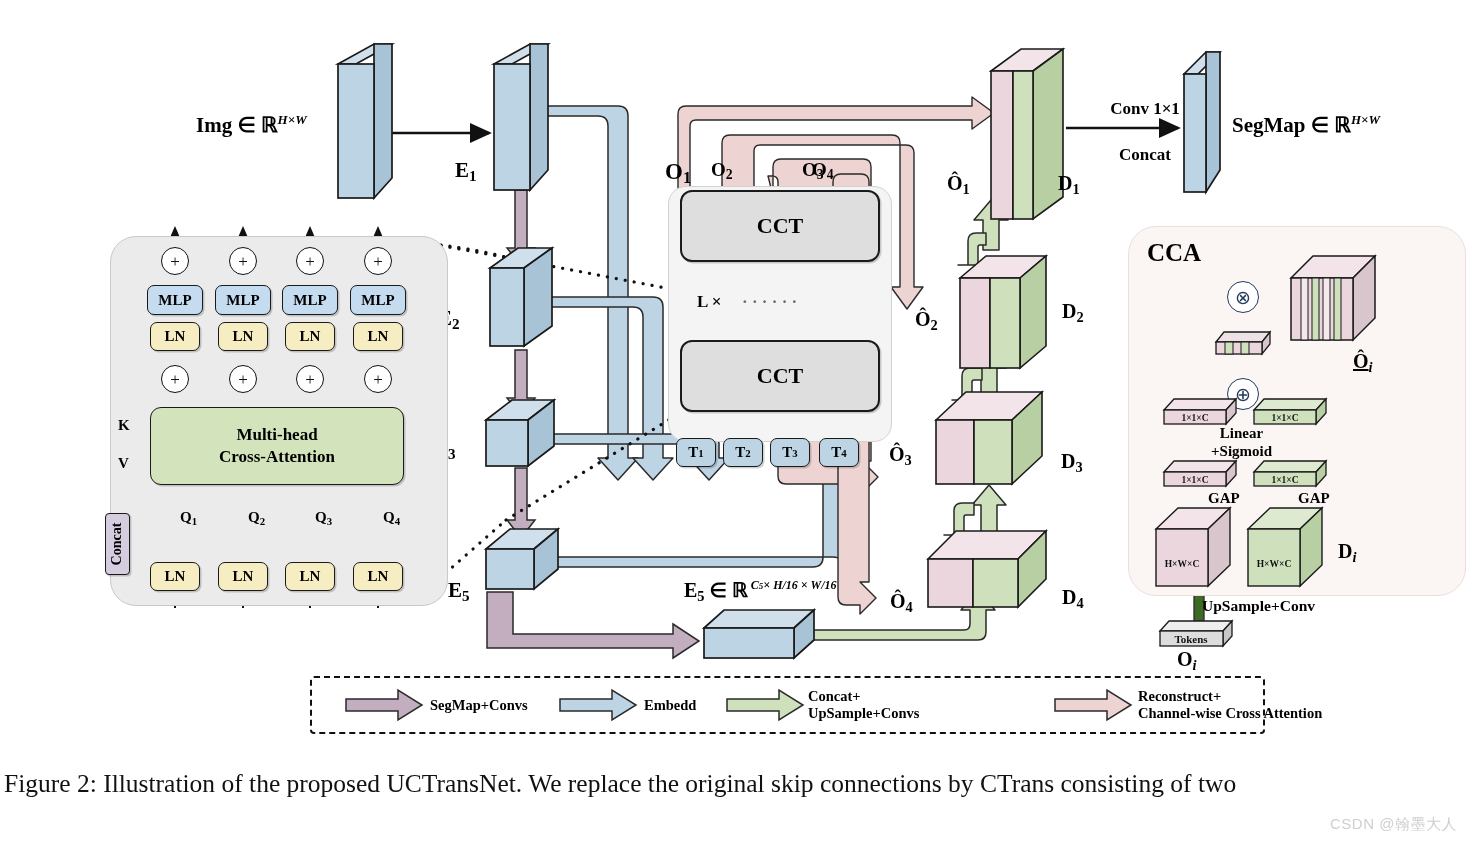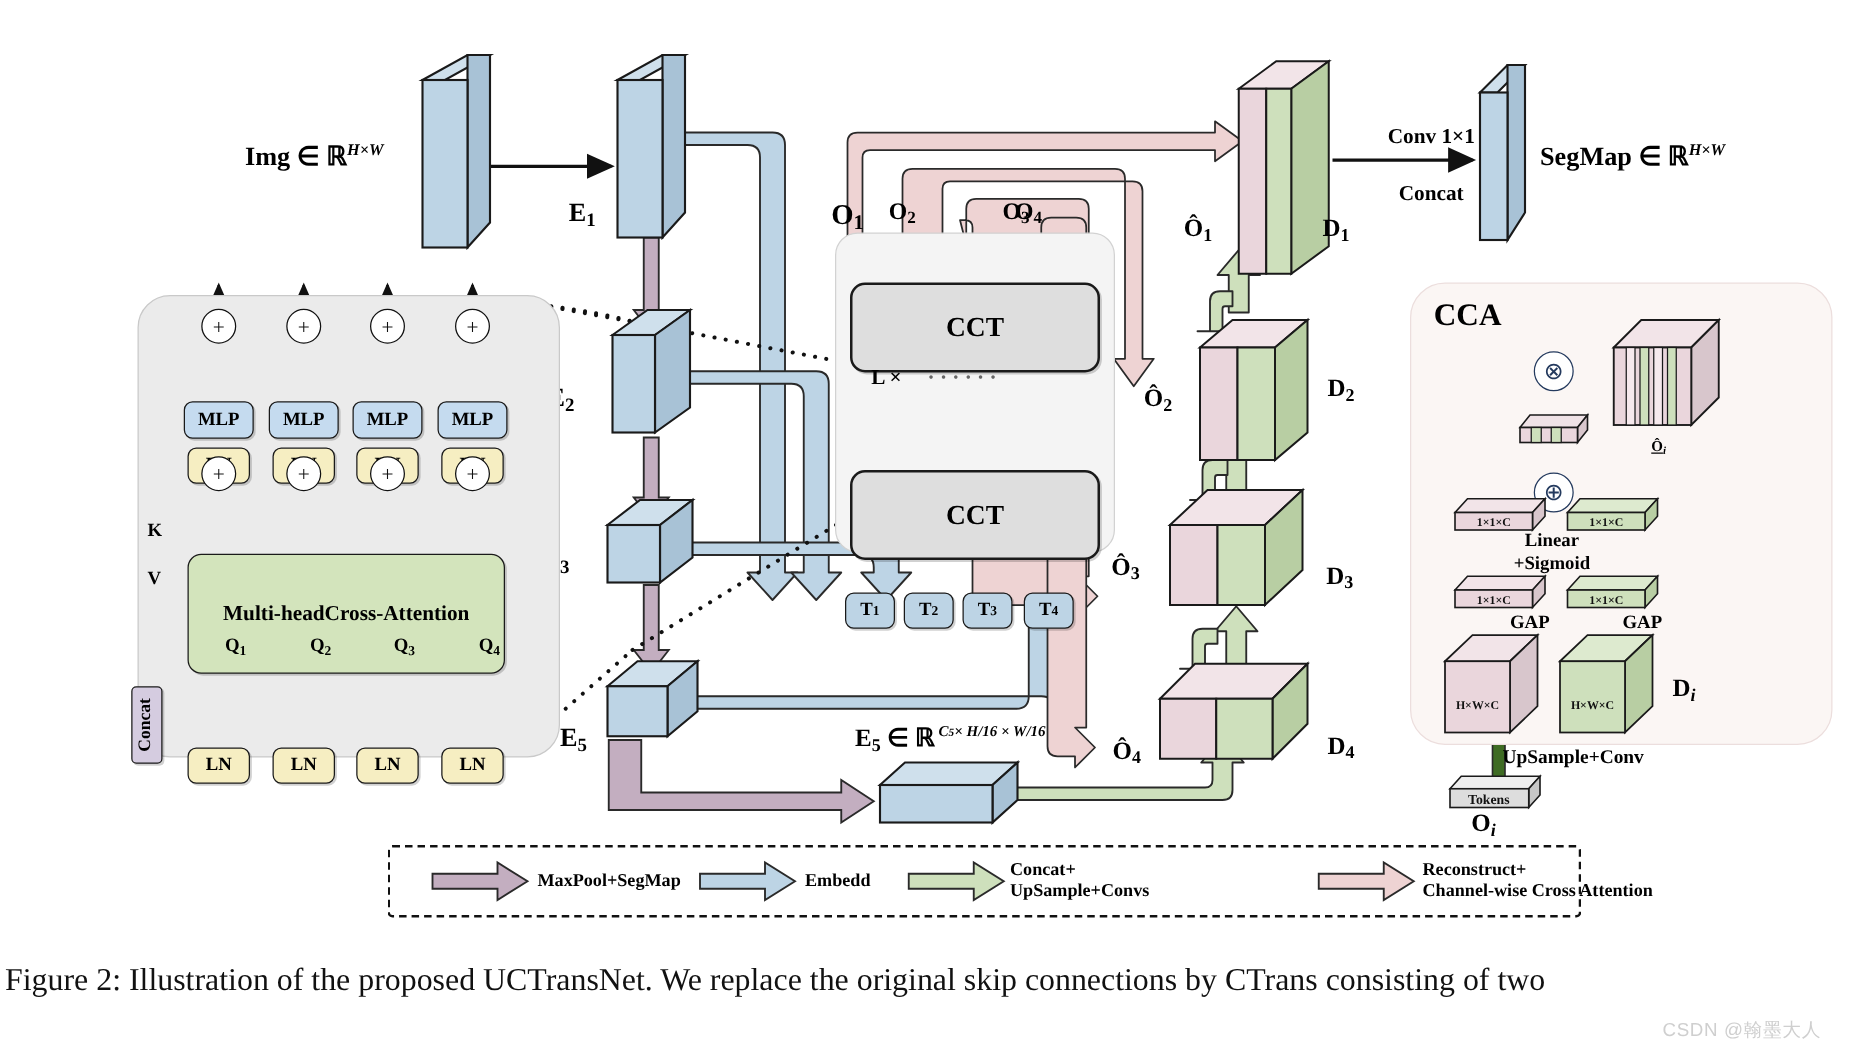--- a/index.html
+++ b/index.html
@@ -9,21 +9,21 @@
   .lbl{position:absolute;font-family:"Liberation Serif",serif;font-weight:bold;color:#000;white-space:nowrap;}
   .sub{font-size:0.72em;vertical-align:-0.25em;font-weight:bold;}
   .subi{font-size:0.72em;vertical-align:-0.25em;font-style:italic;font-weight:bold;}
 
   
   .plate{position:absolute;}
 
   
   .node{position:absolute;box-sizing:border-box;border:1.6px solid #1a1a1a;border-radius:7px;
         display:flex;align-items:center;justify-content:center;font-weight:bold;color:#000;
-        font-family:"Liberation Serif",serif;box-shadow:1.5px 1.5px 0 rgba(0,0,0,.18);margin-top:36px;}
+        font-family:"Liberation Serif",serif;box-shadow:1.5px 1.5px 0 rgba(0,0,0,.18);}
 
   
   .panel{position:absolute;box-sizing:border-box;border-radius:26px;}
 
   
   .circ{position:absolute;border-radius:50%;border:1.8px solid #111;background:#fff;
         display:flex;align-items:center;justify-content:center;font-size:17px;line-height:1;color:#111;}
 
   svg{position:absolute;left:0;top:0;overflow:visible;}
   .cap{position:absolute;left:4px;width:1470px;font-size:25.5px;line-height:1.34;color:#111;
@@ -312,21 +312,21 @@
   <div class="circ" style="left:229px;top:365px;width:26px;height:26px;">
       <span>+</span>
     </div>
   <div class="circ" style="left:296px;top:365px;width:26px;height:26px;">
       <span>+</span>
     </div>
   <div class="circ" style="left:364px;top:365px;width:26px;height:26px;">
       <span>+</span>
     </div>
 
-  <div class="node" style="left:150px;top:407px;width:254px;height:96px;background:#d3e4bc;font-size:17px;border-radius:11px;flex-direction:row;line-height:1.28;">
+  <div class="node" style="left:150px;top:407px;width:254px;height:78px;background:#d3e4bc;font-size:17px;border-radius:11px;flex-direction:column;line-height:1.28;">
     <span>Multi-head</span>
     <span>Cross-Attention</span>
   </div>
   <div class="lbl" style="left:118px;top:417px;font-size:15px;">K</div>
   <div class="lbl" style="left:118px;top:455px;font-size:15px;">V</div>
 
   <div class="node" style="left:105px;top:513px;width:25px;height:62px;background:#d5cce0;font-size:14px;border-radius:4px;">
     <span style="transform:rotate(-90deg);white-space:nowrap;">Concat</span>
   </div>
 
@@ -469,21 +469,21 @@
     <svg width="96" height="98" style="position:static;">
       <polygon points="6,26 28,4 90,4 68,26" fill="#f2e4e8" stroke="#1a1a1a" stroke-width="1.5"></polygon>
       <polygon points="68,26 90,4 90,66 68,88" fill="#d8c6cc" stroke="#1a1a1a" stroke-width="1.5"></polygon>
       <rect x="6" y="26" width="62" height="62" fill="#ead6dc" stroke="#1a1a1a" stroke-width="1.5"></rect>
       <rect x="16" y="26" width="7" height="62" fill="#f6e9ed" stroke="#1a1a1a" stroke-width="1"></rect>
       <rect x="27" y="26" width="7" height="62" fill="#cee0bc" stroke="#1a1a1a" stroke-width="1"></rect>
       <rect x="38" y="26" width="7" height="62" fill="#f6e9ed" stroke="#1a1a1a" stroke-width="1"></rect>
       <rect x="49" y="26" width="7" height="62" fill="#cee0bc" stroke="#1a1a1a" stroke-width="1"></rect>
     </svg>
   </div>
-  <div class="lbl" style="left:1321px;top:350px;font-size:12px;text-decoration:underline;">
+  <div class="lbl" style="left:1353px;top:350px;font-size:20px;text-decoration:underline;">
     <span>Ô</span><span class="subi">i</span></div>
 
   <div class="plate" style="left:1160px;top:396px;">
     <svg width="80" height="32" style="position:static;">
       <polygon points="4,14 14,3 76,3 66,14" fill="#f2e4e8" stroke="#1a1a1a" stroke-width="1.3"></polygon>
       <polygon points="66,14 76,3 76,17 66,28" fill="#d8c6cc" stroke="#1a1a1a" stroke-width="1.3"></polygon>
       <rect x="4" y="14" width="62" height="14" fill="#ead6dc" stroke="#1a1a1a" stroke-width="1.3"></rect>
       <text x="35" y="25" font-size="9.5" font-family="Liberation Serif, serif" font-weight="bold" text-anchor="middle" fill="#111">1×1×C</text>
     </svg>
   </div>
@@ -547,21 +547,21 @@
       <polygon points="67,13 76,3 76,18 67,28" fill="#c7c7c7" stroke="#1a1a1a" stroke-width="1.3"></polygon>
       <rect x="4" y="13" width="63" height="15" fill="#dddddd" stroke="#1a1a1a" stroke-width="1.3"></rect>
       <text x="35" y="25" font-size="11" font-family="Liberation Serif, serif" font-weight="bold" text-anchor="middle" fill="#111">Tokens</text>
     </svg>
   </div>
   <div class="lbl" style="left:1177px;top:648px;font-size:20px;">
     <span>O</span><span class="subi">i</span></div>
 
   <div class="legendbox" style="left:310px;top:676px;width:955px;height:58px;"></div>
   <div class="legtxt" style="left:430px;top:697px;">
-    <span>MaxPool+SegMap</span></div>
+    <span>SegMap+Convs</span></div>
   <div class="legtxt" style="left:644px;top:697px;">
     <span>Embedd</span></div>
   <div class="legtxt" style="left:808px;top:688px;">
     <div>Concat+</div>
     <div>UpSample+Convs</div>
   </div>
   <div class="legtxt" style="left:1138px;top:688px;">
     <div>Reconstruct+</div>
     <div>Channel-wise Cross Attention</div>
   </div>

